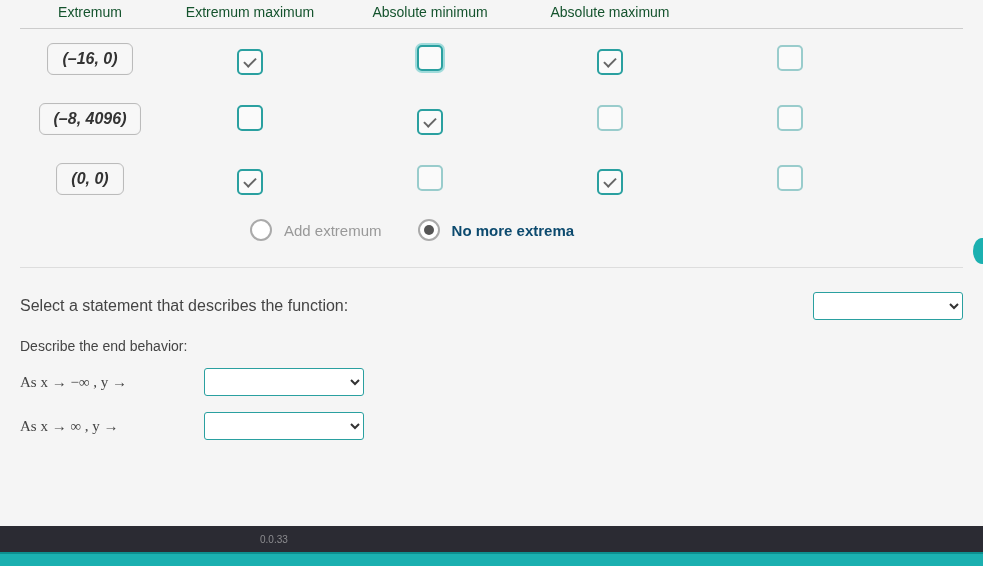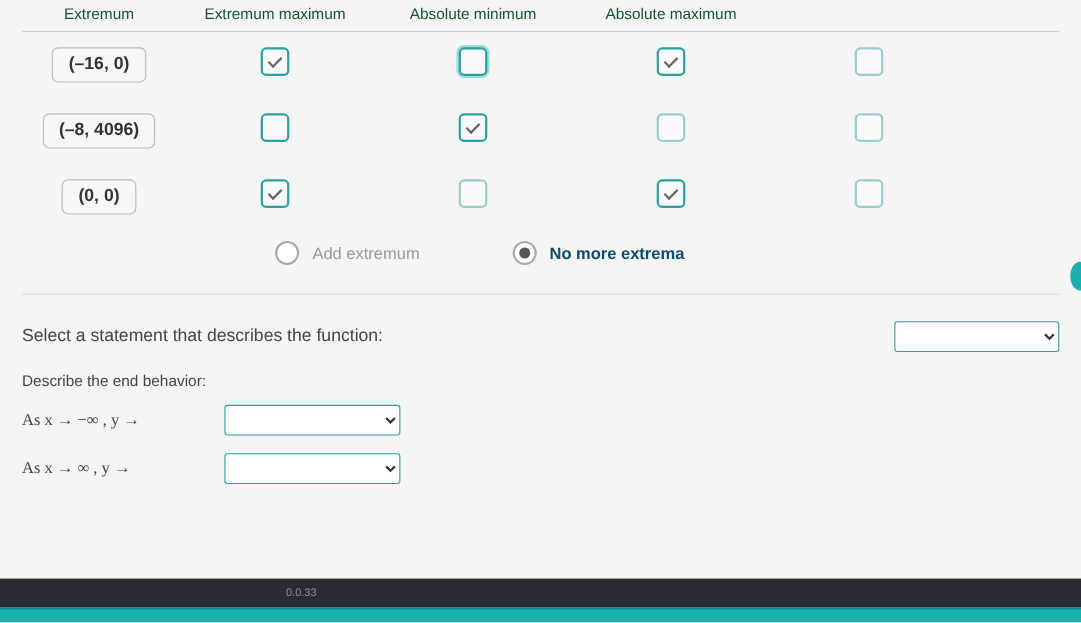--- a/index.html
+++ b/index.html
@@ -18,22 +18,23 @@
       align-items: center;
       padding: 4px 0 8px 0;
       border-bottom: 1px solid #ccc;
       font-size: 14px;
       color: #14532d;
     }
     .col-ext { width: 140px; text-align: center; }
     .col-chk { width: 180px; text-align: center; }
     .table-row {
       display: flex;
-      align-items: flex-start;
+      align-items: flex-end;
       padding: 14px 0;
+      font-style: italic;
     }
     .ext-box {
       display: inline-block;
       border: 1px solid #bbb;
       border-radius: 6px;
       padding: 6px 14px;
       background: #f7f7f7;
       font-size: 16px;
       font-weight: 600;
       color: #333;
@@ -54,21 +55,21 @@
       content: "";
       width: 10px; height: 5px;
       border-left: 2px solid #666;
       border-bottom: 2px solid #666;
       transform: rotate(-45deg) translate(1px,-1px);
     }
     .chk.focus { box-shadow: 0 0 0 2px rgba(32,180,180,0.4); }
     .radio-row {
       display: flex; 
       padding: 10px 0 18px 230px;
-      gap: 84px;
+      gap: 36px;
     }
     .radio {
       display: flex; align-items: center; gap: 12px; cursor: pointer;
     }
     .radio-dot {
       width: 22px; height: 22px; border-radius: 50%;
       border: 2px solid #aaa; background: #fff;
       display: inline-flex; align-items: center; justify-content: center;
     }
     .radio-dot.on::after {

